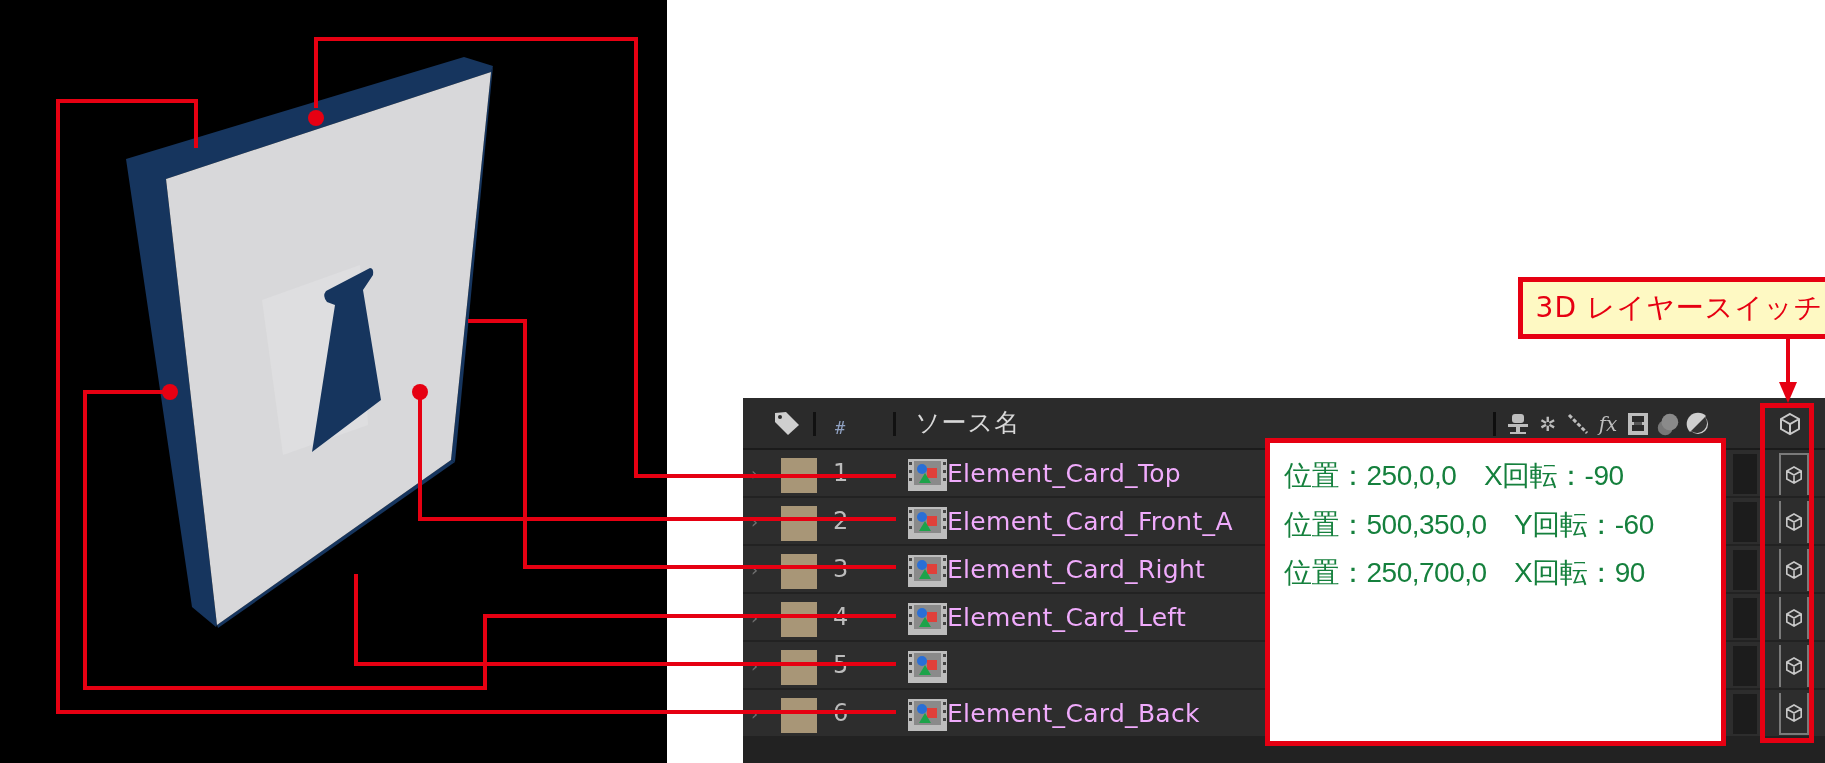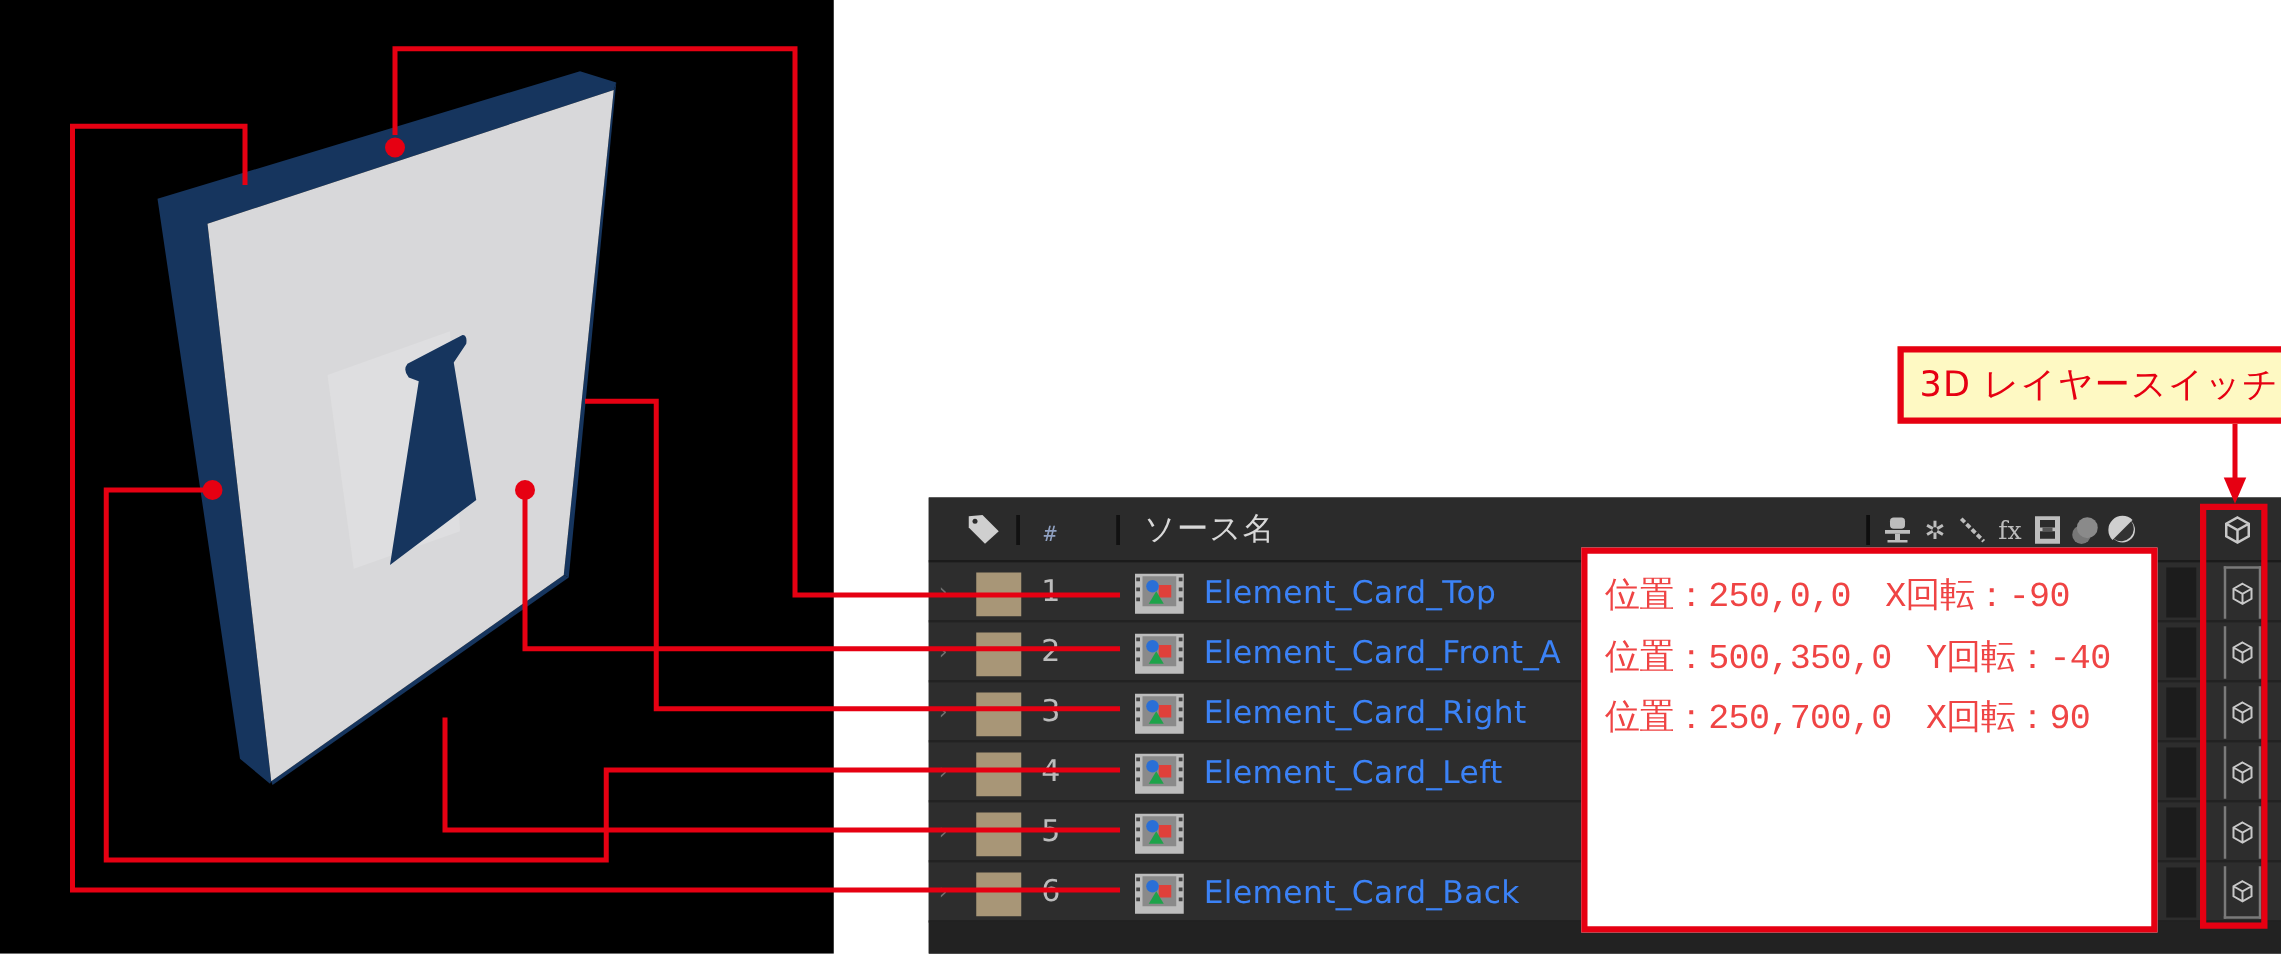--- a/index.html
+++ b/index.html
@@ -22,30 +22,30 @@
   .tl-header .source-title { position: absolute; left: 172px; top: 8px; font-size: 25px; color: #d8d8d8; letter-spacing: 1px; }
   .tl-header .switch-icons { position: absolute; left: 762px; top: 10px; height: 32px; display: flex; align-items: center; gap: 4px; }
   .tl-header .switch-icons .ico { width: 26px; height: 28px; color: #bdbdbd; font-size: 20px; display: flex; align-items: center; justify-content: center; }
   .tl-header .cube-head { position: absolute; left: 1032px; top: 10px; width: 30px; height: 32px; }
 
   .tl-row { position: absolute; left: 0; width: 100%; height: 48px; background: #2d2d2d; border-bottom: 2px solid #222; }
   .tl-row .chevron { position: absolute; left: 8px; top: 13px; color: #6f6f6f; font-size: 18px; }
   .tl-row .label-swatch { position: absolute; left: 38px; top: 8px; width: 36px; height: 35px; background: #a89677; }
   .tl-row .layer-num { position: absolute; left: 90px; top: 9px; font-size: 24px; color: #bcbcbc; font-family: "DejaVu Sans", sans-serif; }
   .tl-row .src-icon { position: absolute; left: 164px; top: 8px; width: 41px; height: 34px; }
-  .tl-row .layer-name { position: absolute; left: 220px; top: 9px; font-size: 25px; color: #3b82f6; font-family: "DejaVu Sans", sans-serif; letter-spacing: 0.3px; white-space: nowrap; }
+  .tl-row .layer-name { position: absolute; left: 204px; top: 9px; font-size: 25px; color: #f0abfc; font-family: "DejaVu Sans", sans-serif; letter-spacing: 0.3px; white-space: nowrap; }
   .tl-row .dark-cell { position: absolute; left: 990px; top: 4px; width: 24px; height: 40px; background: #1c1c1c; }
   .tl-row .cube-cell { position: absolute; left: 1036px; top: 3px; width: 30px; height: 42px; border-left: 2px solid #7a7a7a; border-right: 2px solid #7a7a7a; display: flex; align-items: center; justify-content: center; }
   .tl-row.first .cube-cell { border-top: 2px solid #7a7a7a; }
   .tl-row.last .cube-cell { border-bottom: 2px solid #7a7a7a; }
   .tl-footer { position: absolute; left: 0; top: 339px; width: 100%; height: 26px; background: #222; }
 
   
   #info-box { position: absolute; left: 1265px; top: 438px; width: 461px; height: 308px; background: #fff; border: 5px solid #e60012; z-index: 6; padding: 14px 0 0 14px; }
-  #info-box .info-line { height: 48.5px; font-size: 28px; color: #ef4444; font-family: Liberation Mono, monospace; white-space: nowrap; letter-spacing: -0.5px; }
+  #info-box .info-line { height: 48.5px; font-size: 28px; color: #15803d; font-family: Liberation Sans, sans-serif; white-space: nowrap; letter-spacing: -0.5px; }
   #switch-box { position: absolute; left: 1760px; top: 403px; width: 54px; height: 340px; border: 5px solid #e60012; z-index: 6; }
   #label-box { position: absolute; left: 1498px; top: 277px; width: 323px; height: 62px; background: #fef9c3; border: 5px solid #e60012; display: flex; align-items: center; justify-content: center; z-index: 6; margin-left: 20px; }
   #label-box span { font-size: 28px; color: #e60012; font-family: "DejaVu Sans", sans-serif; letter-spacing: 1px; }
 </style>
 </head>
 <body>
 
 <div id="viewport">
   <svg width="667" height="763" viewBox="0 0 667 763">
 
@@ -82,21 +82,21 @@
             <rect x="10" y="15" width="4" height="5" fill="#bdbdbd"></rect>
             <rect x="4" y="20" width="16" height="2" fill="#bdbdbd"></rect>
           </svg>
       </span>
       <span class="ico">✲</span>
       <span class="ico">
         <svg width="24" height="24" viewBox="0 0 24 24">
             <path d="M3,3 L21,21" stroke="#bdbdbd" stroke-width="3" stroke-dasharray="4,2"></path>
           </svg>
       </span>
-      <span class="ico" style="font-family:'DejaVu Serif', serif;">fx</span>
+      <span class="ico" style="font-style:italic; font-family:'DejaVu Serif', serif;">fx</span>
       <span class="ico">
         <svg width="24" height="26" viewBox="0 0 24 26">
             <rect x="2" y="2" width="20" height="22" fill="#bdbdbd"></rect>
             <rect x="6" y="5" width="12" height="6" fill="#2b2b2b"></rect>
             <rect x="6" y="14" width="12" height="6" fill="#2b2b2b"></rect>
             <rect x="8" y="11" width="8" height="3" fill="#555"></rect>
           </svg>
       </span>
       <span class="ico">
         <svg width="28" height="28" viewBox="0 0 28 28">
@@ -270,21 +270,21 @@
           <path d="M15,6 L24,11 L24,21 L15,26 L6,21 L6,11 Z M6,11 L15,16 L24,11 M15,16 L15,26" fill="none" stroke="#c8c8c8" stroke-width="2"></path>
         </svg>
     </div>
   </div>
 
   <div class="tl-footer"></div>
 </div>
 
 <div id="info-box">
   <div class="info-line">位置：250,0,0　X回転：-90</div>
-  <div class="info-line">位置：500,350,0　Y回転：-40</div>
+  <div class="info-line">位置：500,350,0　Y回転：-60</div>
   <div class="info-line">位置：250,700,0　X回転：90</div>
 </div>
 
 <div id="switch-box"></div>
 
 <div id="label-box">
   <span>3D レイヤースイッチ</span>
 </div>
 
 <svg id="callouts" width="1825" height="763" viewBox="0 0 1825 763">

